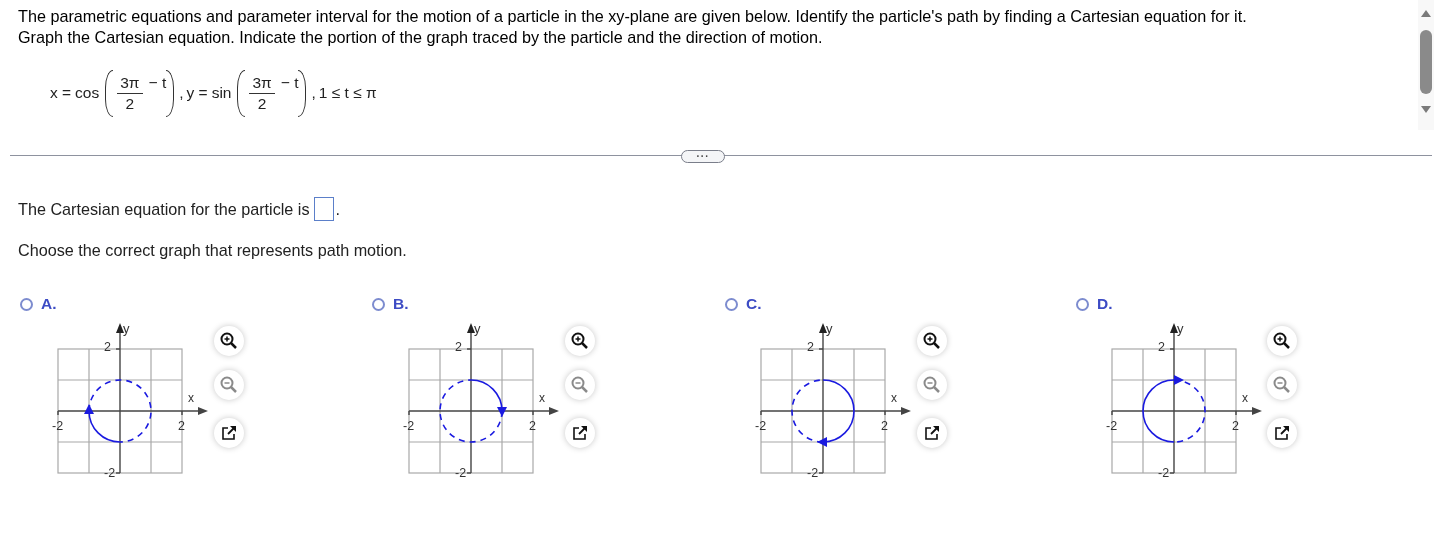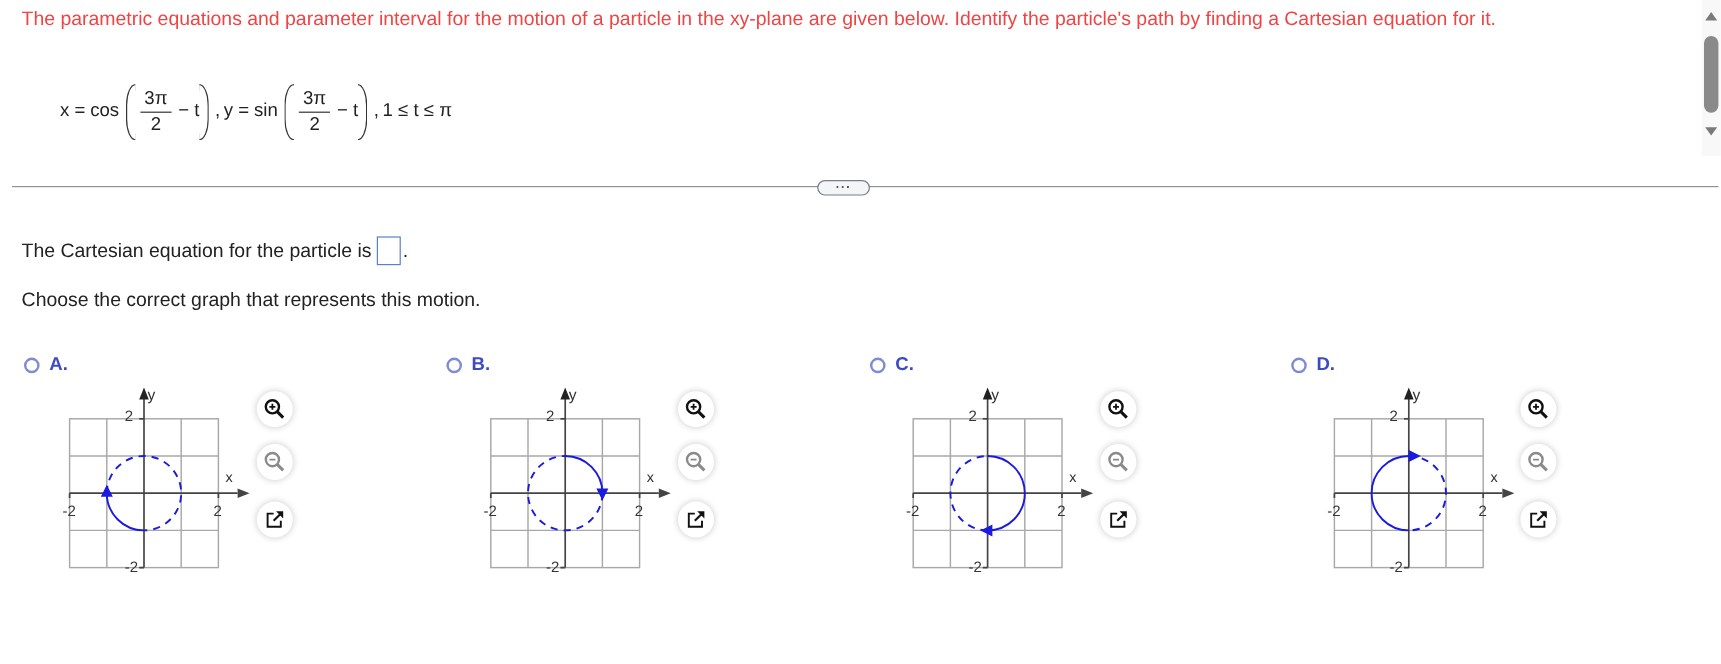--- a/index.html
+++ b/index.html
@@ -2,29 +2,29 @@
 <html><head>
 <meta charset="utf-8">
 <style>
   html, body { margin: 0; padding: 0; background: #ffffff; }
   body {
     width: 1434px; height: 553px; position: relative; overflow: hidden;
     font-family: "Liberation Sans", sans-serif; color: #222222;
   }
   .prompt {
     position: absolute; left: 18px; top: 6px; width: 1360px;
-    font-size: 16.2px; line-height: 21px; color: #ef4444;
+    font-size: 16.2px; line-height: 21px; color: #000000;
   }
   .equation {
     position: absolute; left: 50px; top: 68px; height: 50px;
     display: flex; align-items: center; font-size: 15.5px; color: #222;
   }
   .equation .b { font-weight: normal; margin: 0 4px; }
   .paren {
-    display: inline-flex; align-items: center; position: relative;
+    display: inline-flex; position: relative;
     padding: 0 8px; margin: 0 2px;
   }
   .paren::before, .paren::after {
     content: ""; position: absolute; top: -4px; bottom: -4px; width: 7px;
     border: 1.3px solid #333; border-radius: 50%;
   }
   .paren::before { left: 0; border-right: none; border-top-right-radius: 0; border-bottom-right-radius: 0; border-top-left-radius: 10px 22px; border-bottom-left-radius: 10px 22px; }
   .paren::after { right: 0; border-left: none; border-top-left-radius: 0; border-bottom-left-radius: 0; border-top-right-radius: 10px 22px; border-bottom-right-radius: 10px 22px; }
   .frac {
     display: inline-flex; flex-direction: column; align-items: center;
@@ -82,20 +82,21 @@
     position: absolute; width: 30px; height: 30px; border-radius: 50%;
     background: #fff; box-shadow: 0 0 6px rgba(0,0,0,0.22);
     display: flex; align-items: center; justify-content: center;
   }
 </style>
 </head>
 <body>
 
 <div class="prompt">
   <div>The parametric equations and parameter interval for the motion of a particle in the xy-plane are given below. Identify the particle's path by finding a Cartesian equation for it.</div>
+  <div>Graph the Cartesian equation. Indicate the portion of the graph traced by the particle and the direction of motion.</div>
 </div>
 
 <div class="equation">
   <span>x =</span>
   <span class="b">cos</span>
   <span class="paren">
     <span class="frac">
       <span class="num">3π</span>
       <span class="den">2</span>
     </span>
@@ -123,21 +124,21 @@
 
 <div class="divider"></div>
 <div class="expand-btn">···</div>
 
 <div class="answer-line">
   <span>The Cartesian equation for the particle is</span>
   <span class="answer-box"></span>
   <span>.</span>
 </div>
 
-<div class="choose-line">Choose the correct graph that represents this motion.</div>
+<div class="choose-line">Choose the correct graph that represents path motion.</div>
 
 <div class="option" style="left:20px">
   <div class="radio"></div>
   <span class="opt-label">A.</span>
 </div>
 <div class="option" style="left:372px">
   <div class="radio"></div>
   <span class="opt-label">B.</span>
 </div>
 <div class="option" style="left:725px">

